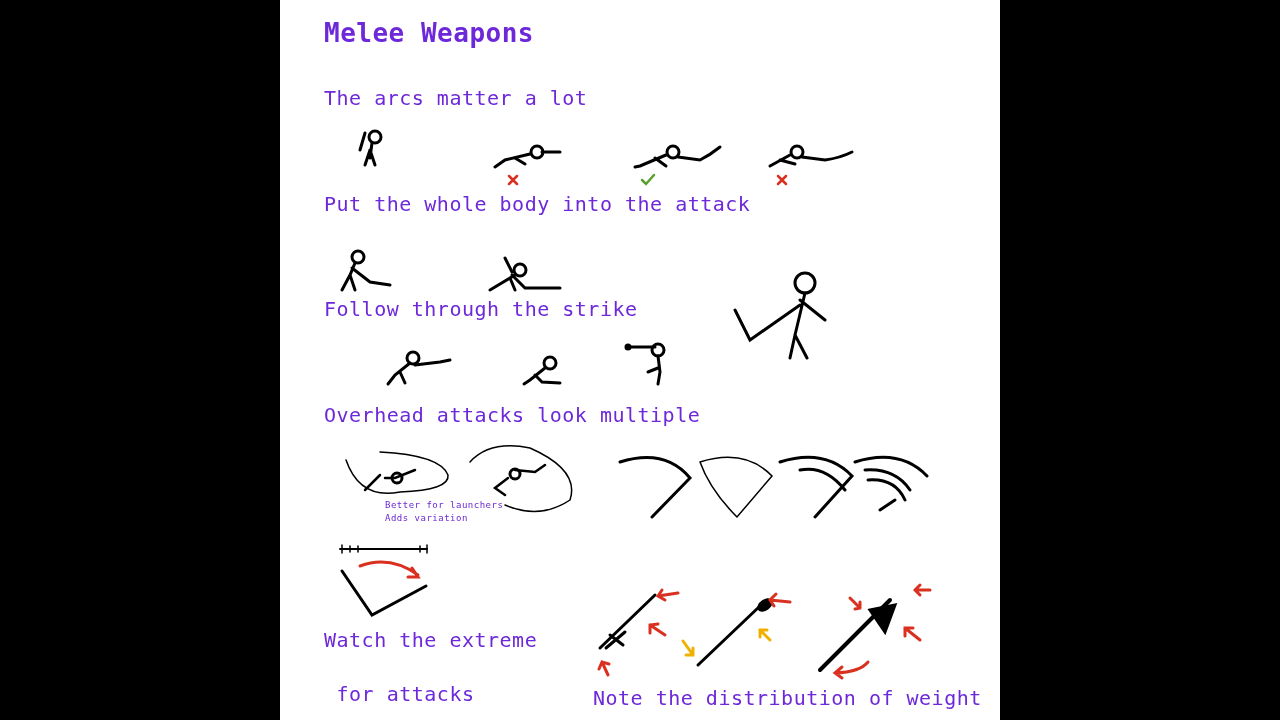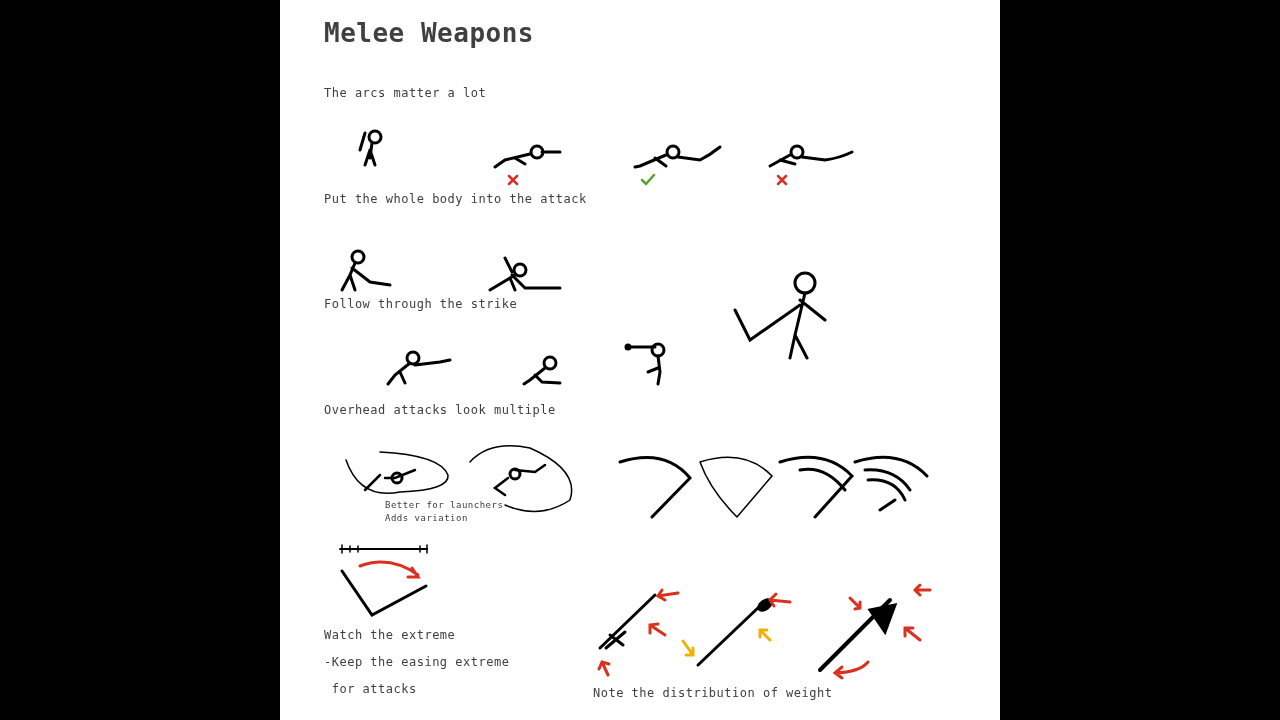--- a/index.html
+++ b/index.html
@@ -1,20 +1,20 @@
 <!DOCTYPE html>
 <html><head>
 <meta charset="utf-8">
 <style>
   html, body { margin: 0; padding: 0; }
   body { width: 1280px; height: 720px; background: #000; position: relative; overflow: hidden; font-family: "DejaVu Sans Mono", monospace; }
   .page { position: absolute; left: 280px; top: 0; width: 720px; height: 720px; background: #fff; }
-  .txt { position: absolute; color: #404040; white-space: pre; letter-spacing: 0.5px; }
+  .txt { position: absolute; color: #6d28d9; white-space: pre; letter-spacing: 0.5px; }
   .h1 { font-size: 26px; font-weight: bold; }
-  .h2 { font-size: 12px; }
+  .h2 { font-size: 20px; }
   .small { font-size: 9px; line-height: 13px; margin-left: 43px; }
   svg.fig { position: absolute; left: 0; top: 0; width: 720px; height: 720px; }
 </style>
 </head>
 <body>
 
 <div class="page">
   <svg class="fig" viewBox="0 0 720 720">
     <g stroke="#000" fill="none" stroke-width="3" stroke-linecap="round">
 
@@ -114,16 +114,15 @@
   </svg>
 
   <div class="txt h1" style="left:44px;top:18px;">Melee Weapons</div>
   <div class="txt h2" style="left:44px;top:86px;">The arcs matter a lot</div>
   <div class="txt h2" style="left:44px;top:297px;">Follow through the strike</div>
   <div class="txt h2" style="left:44px;top:192px;">Put the whole body into the attack</div>
   <div class="txt h2" style="left:44px;top:403px;">Overhead attacks look multiple</div>
   <div class="txt small" style="left:62px;top:499px;">Better for launchers</div>
   <div class="txt small" style="left:62px;top:512px;">Adds variation</div>
   <div class="txt h2" style="left:44px;top:628px;">Watch the extreme</div>
-  <div class="txt h2" style="left:44px;top:655px;">-Keep the easing extreme</div>
   <div class="txt h2" style="left:44px;top:682px;"> for attacks</div>
   <div class="txt h2" style="left:313px;top:686px;">Note the distribution of weight</div>
 </div>
 
 </body></html>

